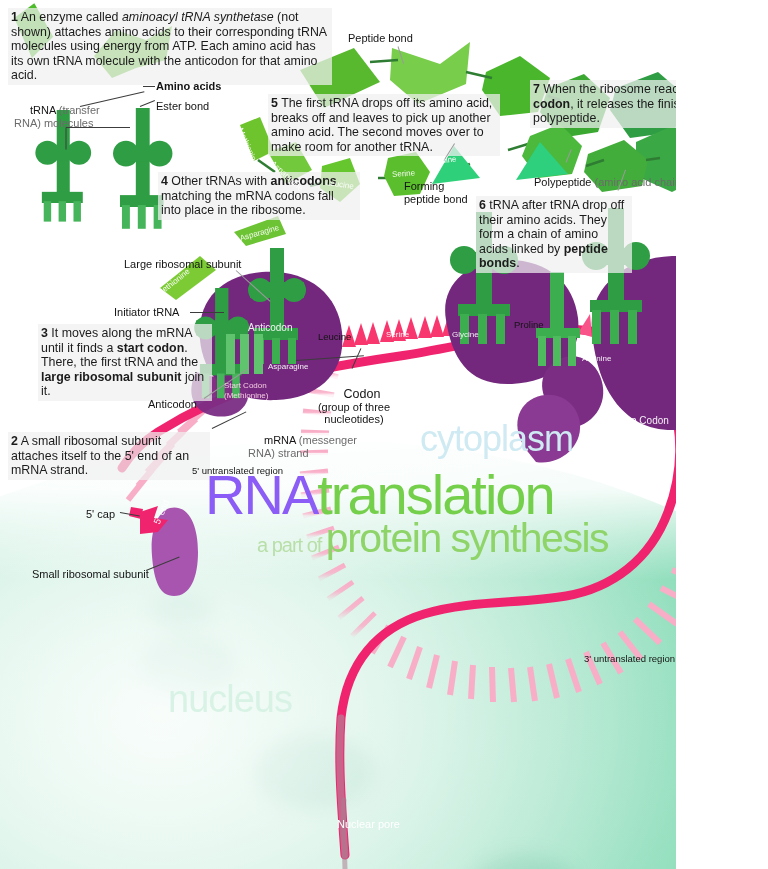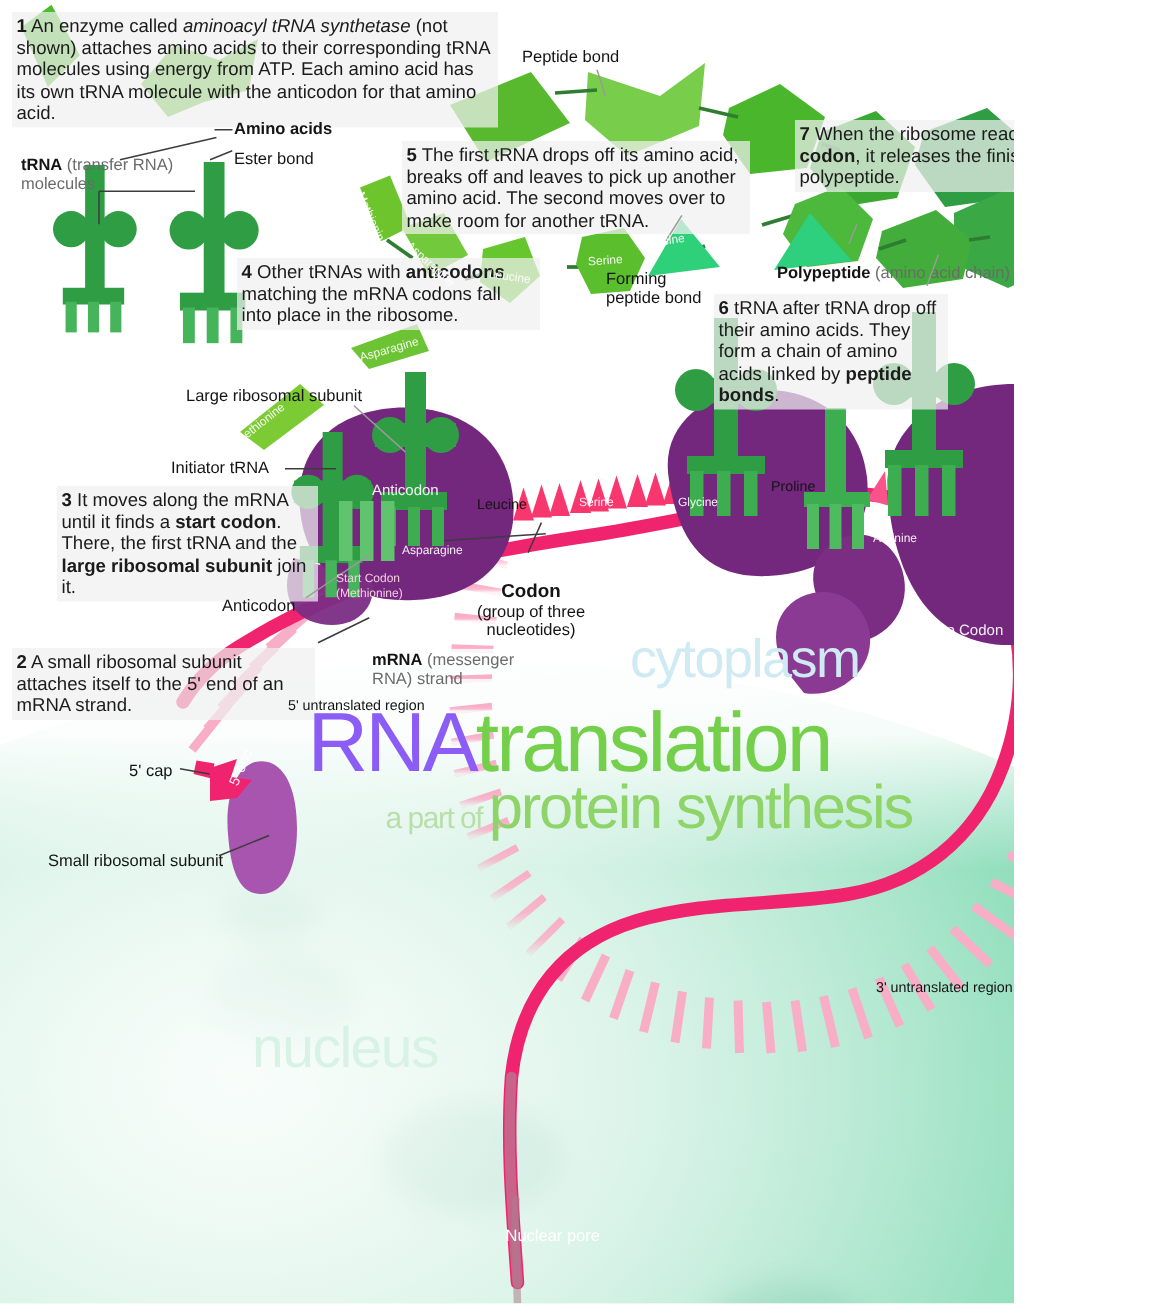--- a/index.html
+++ b/index.html
@@ -83,21 +83,21 @@
   .step i{font-style:italic;}
   .g{color:#6b6b6b;}
 
   
   .lbl{
     position:absolute;font-size:11px;color:#141414;line-height:13px;white-space:nowrap;
   }
   .lbl.sm{font-size:9.5px;}
   .lbl.w{color:#ffffff;}
   .lbl.wrap{white-space:normal;}
-  .lbl b{font-weight:bold;}
+  .lbl b{font-weight:normal;margin-left:16px;}
 
   
   .mlabel{
     position:absolute;color:#ffffff;font-size:8px;white-space:nowrap;
     transform-origin:left center;opacity:.92;
   }
   .mlabel.pk{color:#ffd9ea;}
   .mlabel.big{font-size:9.5px;}
 
   

